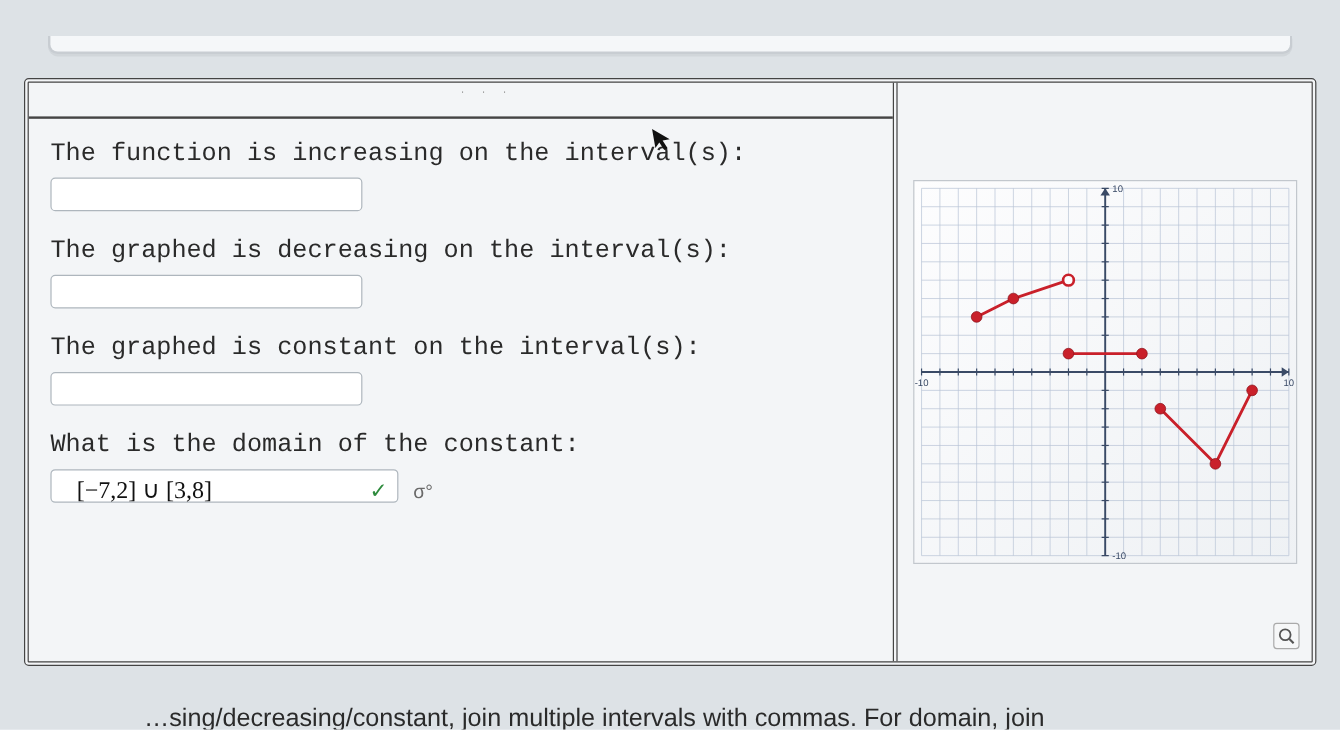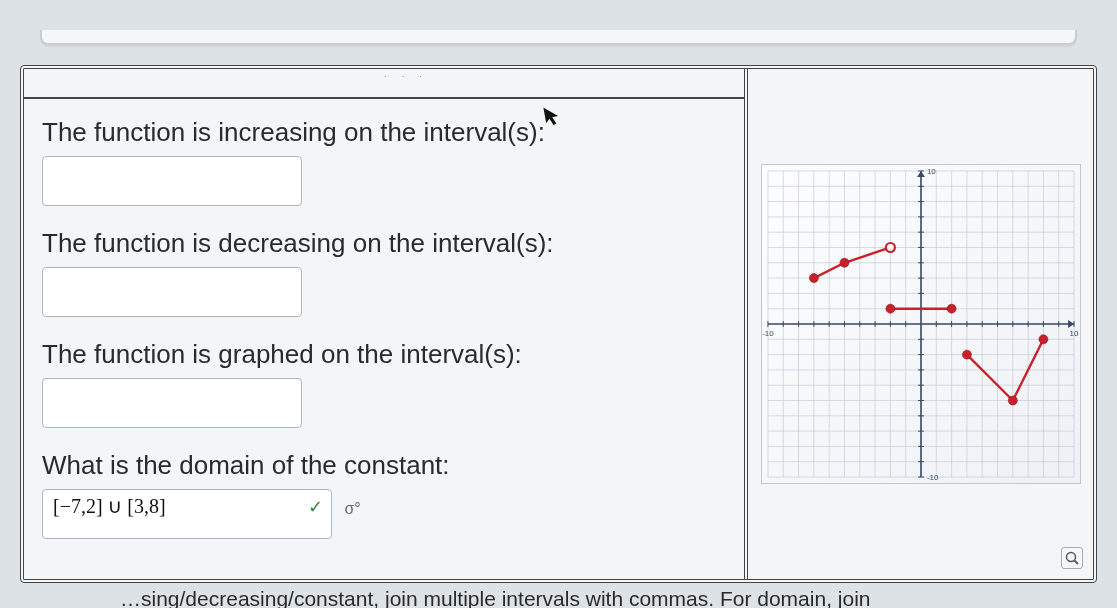--- a/index.html
+++ b/index.html
@@ -61,32 +61,33 @@
     left: 50%;
     font-size: 9px;
     color: #888;
     letter-spacing: 6px;
   }
   .body {
     padding: 18px;
     position: relative;
   }
   .q {
-    font-size: 26px;
+    font-size: 21px;
     margin-bottom: 6px;
+    font-family: Liberation Mono, monospace;
   }
   .answer-box {
     display: inline-block;
     min-width: 260px;
-    height: 50px;
+    height: 28px;
     background: #fff;
     border: 1px solid #aeb6bd;
     border-radius: 4px;
     margin: 2px 0 22px 0;
-    padding: 4px 10px;
+    padding: 4px 21px;
     font-size: 20px;
     font-family: 'Times New Roman', serif;
     color: #111;
     position: relative;
   }
   .answer-inner { display: inline-block; }
   .check {
     position: absolute;
     right: 8px;
     top: 6px;
@@ -149,26 +150,26 @@
       <div class="body">
         <svg class="cursor-arrow" width="18" height="22" viewBox="0 0 18 22">
           <path d="M1 1 L1 17 L5 13 L8 20 L11 19 L8 12 L14 12 Z" fill="#111"></path>
         </svg>
 
         <div class="q">The function is increasing on the interval(s):</div>
         <div class="answer-box">
           <span class="answer-inner"></span>
         </div>
 
-        <div class="q">The function is decreasing on the interval(s):</div>
+        <div class="q">The graphed is decreasing on the interval(s):</div>
         <div class="answer-box">
           <span class="answer-inner"></span>
         </div>
 
-        <div class="q">The function is graphed on the interval(s):</div>
+        <div class="q">The graphed is constant on the interval(s):</div>
         <div class="answer-box">
           <span class="answer-inner"></span>
         </div>
 
         <div class="q">What is the domain of the constant:</div>
         <div class="answer-box" style="min-width:290px">
           <span class="answer-inner">[−7,2] ∪ [3,8]</span>
           <span class="check">✓</span>
         </div>
         <span class="preview-icon">σ°</span>

